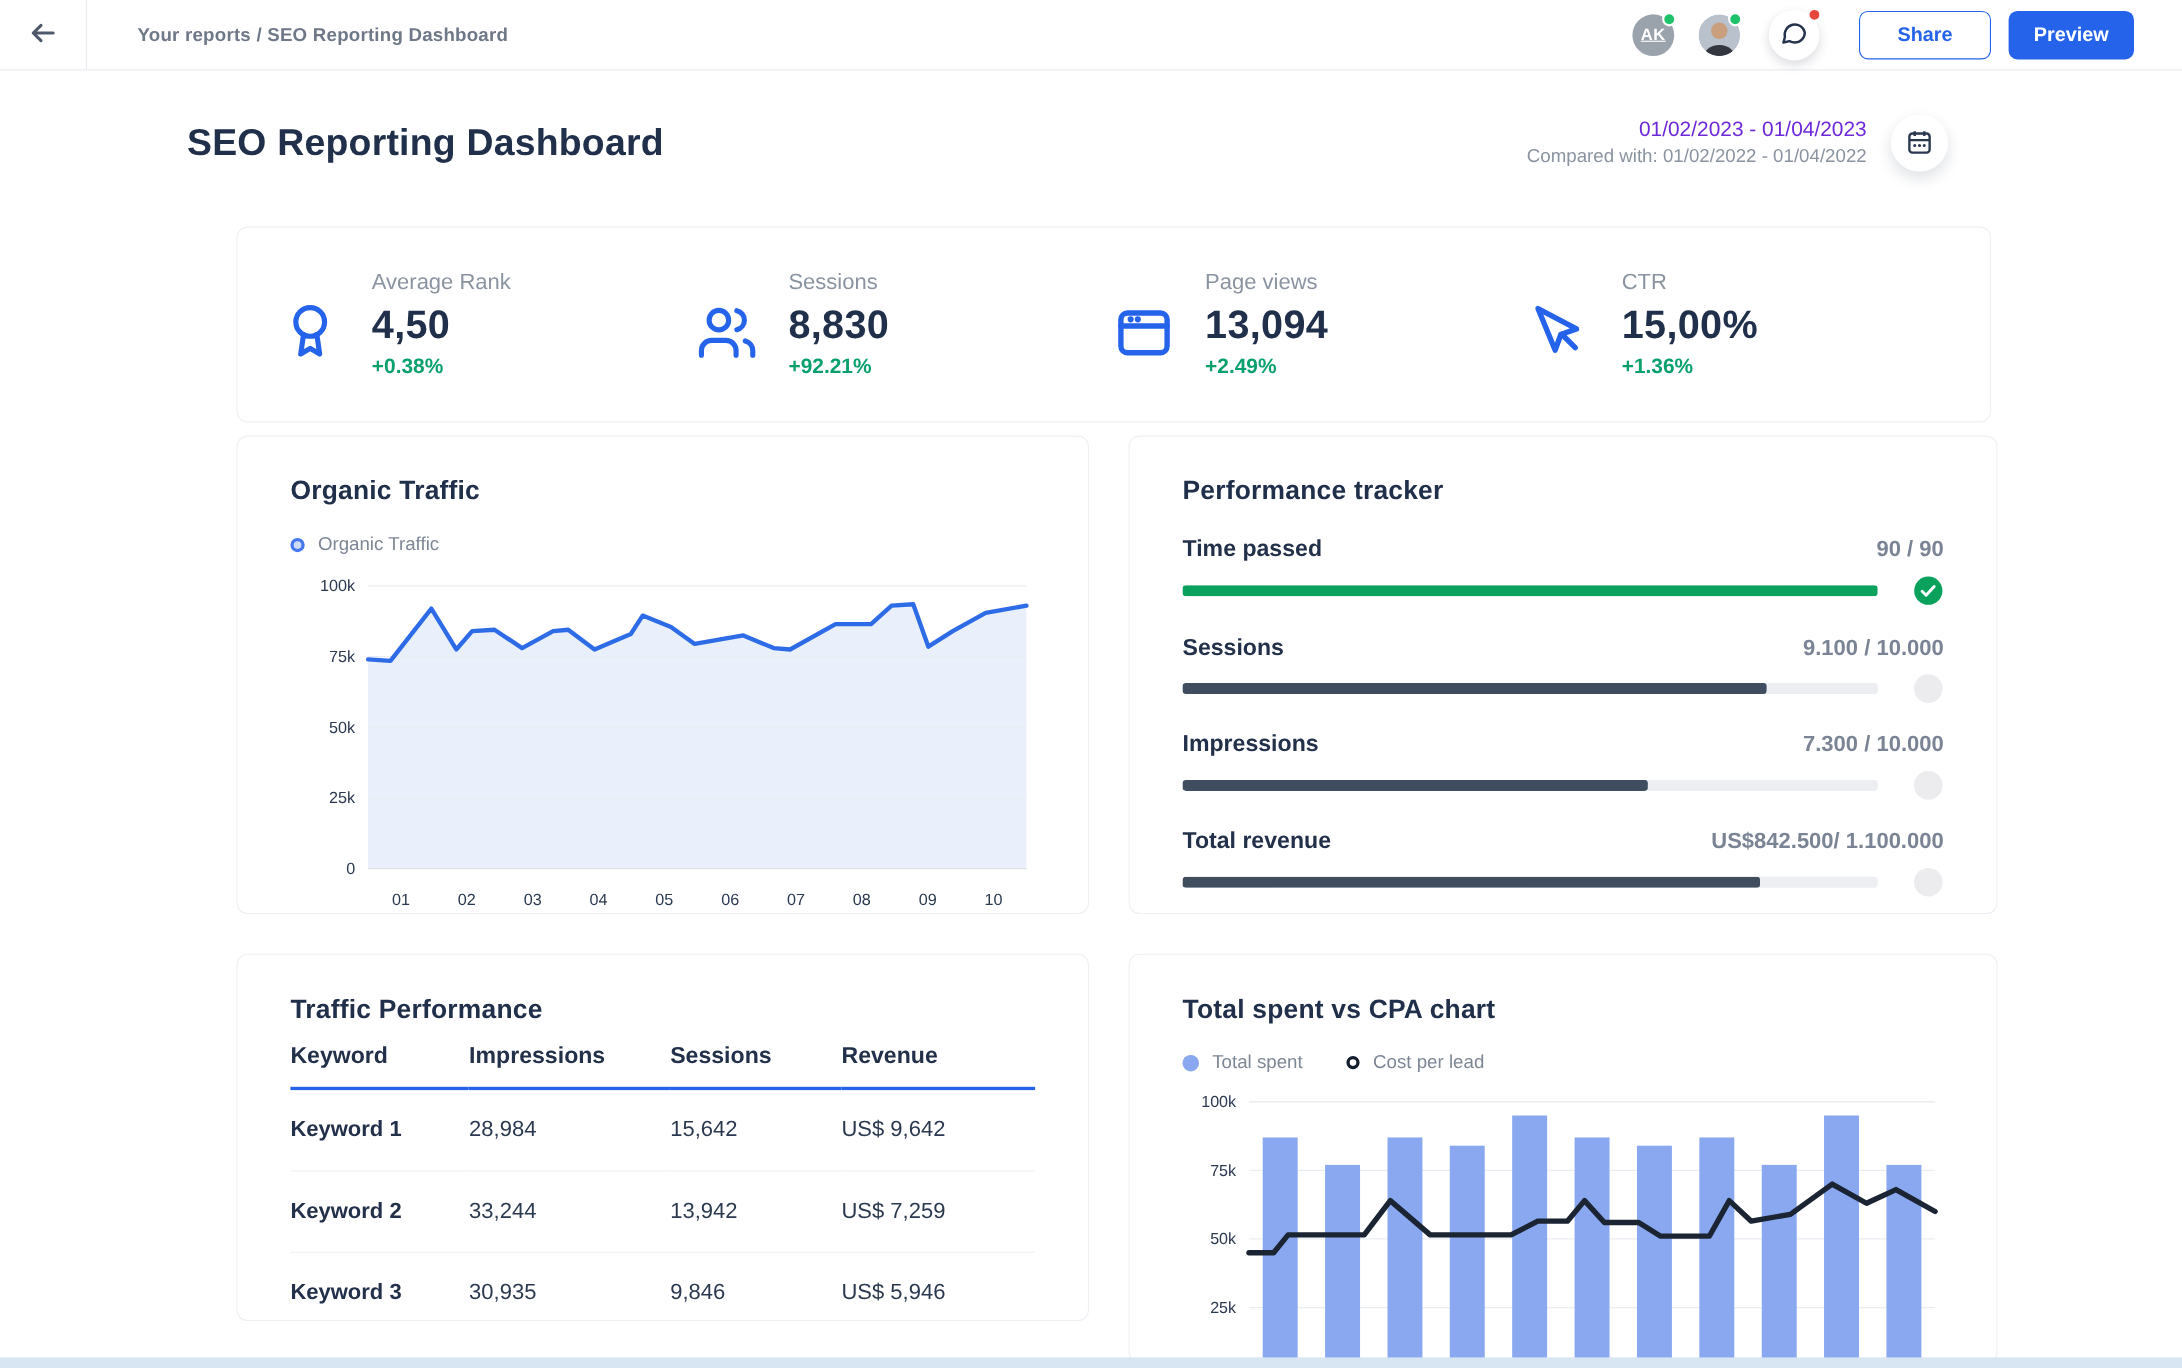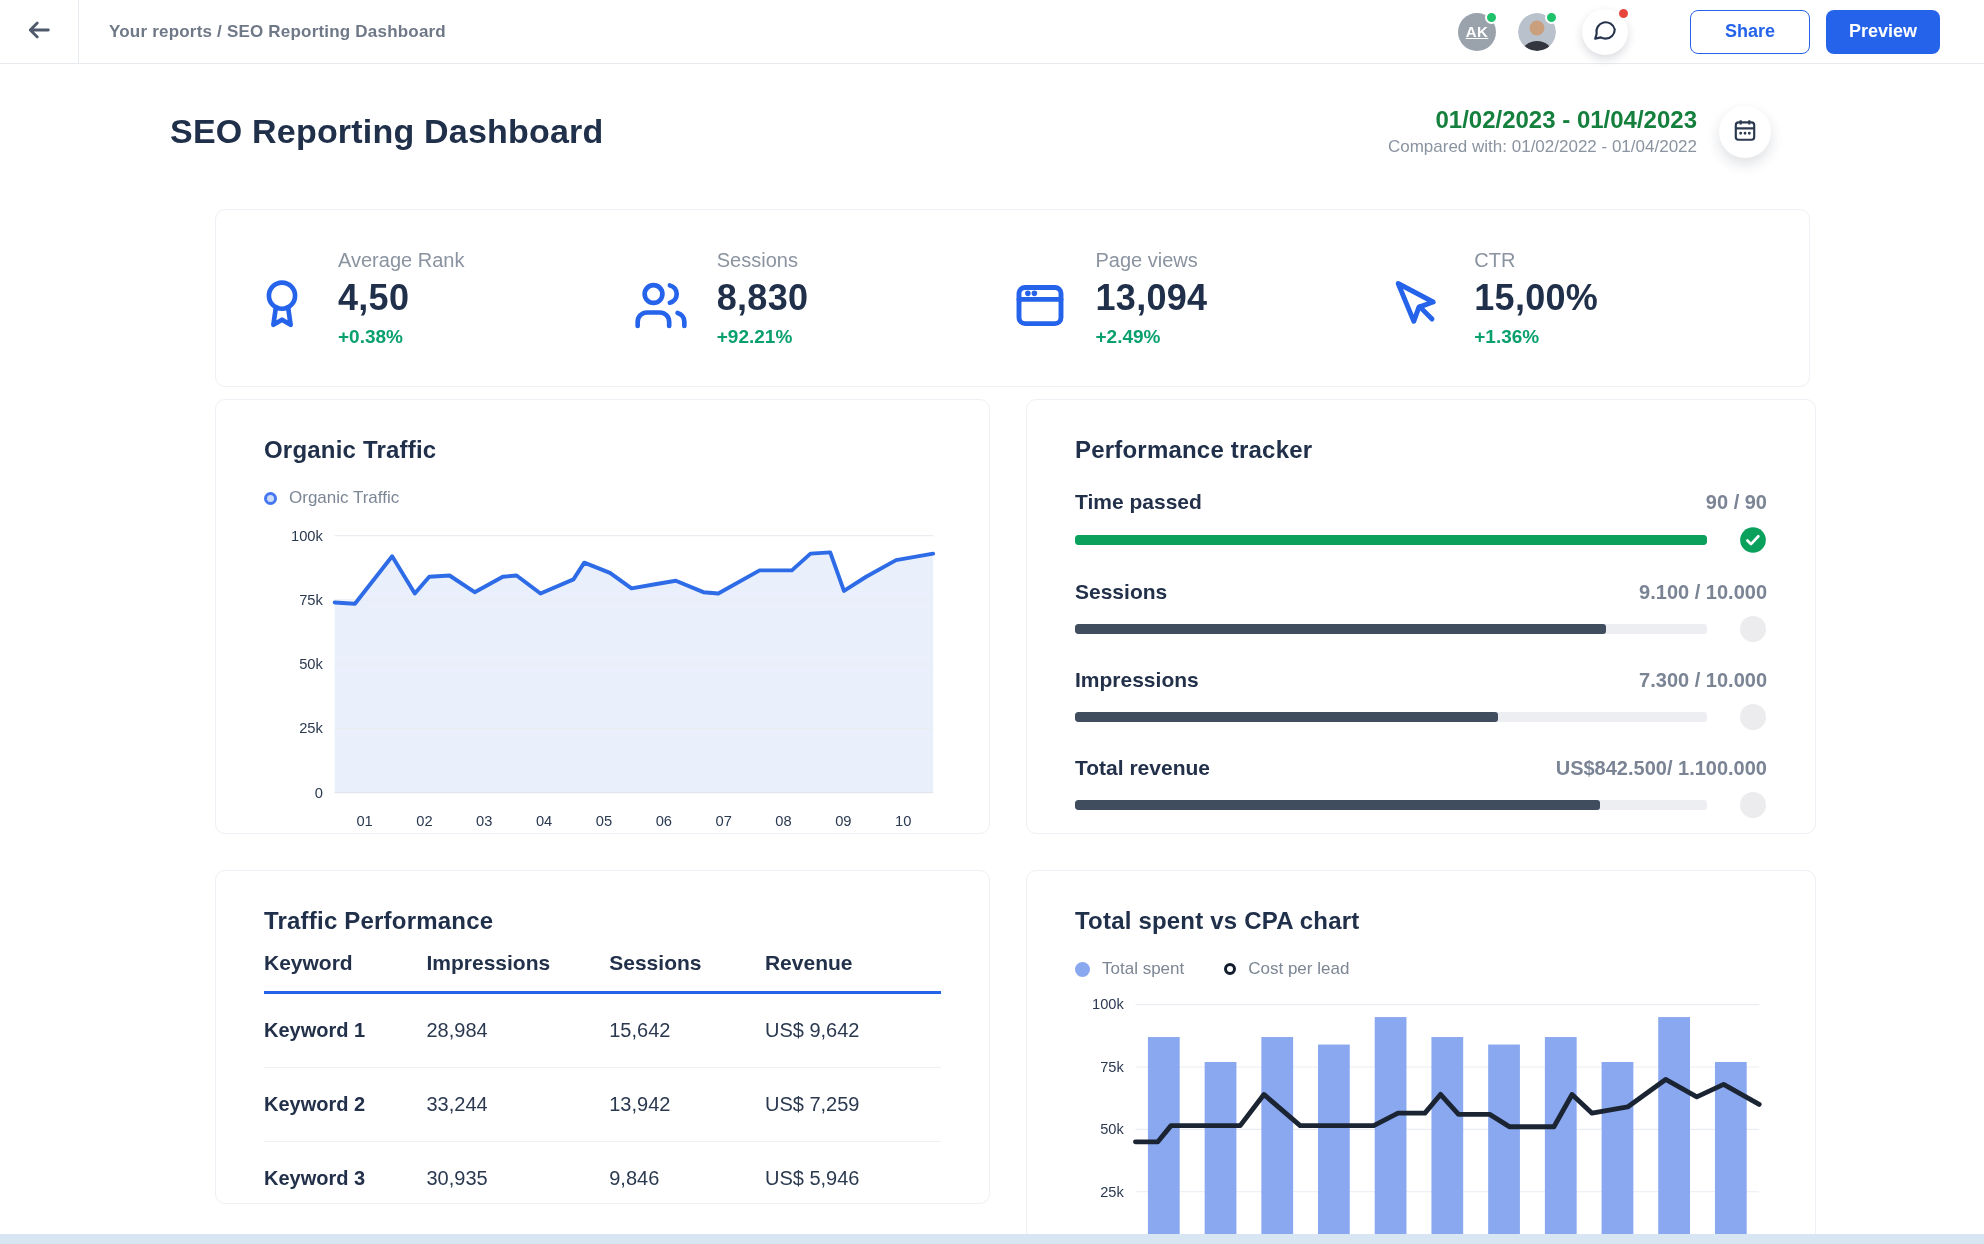--- a/index.html
+++ b/index.html
@@ -6,46 +6,46 @@
   html,body { margin:0; padding:0; }
   body {
     width:1984px; height:1244px; position:relative; overflow:hidden;
     background:#ffffff; font-family:"Liberation Sans", sans-serif; color:#22304a;
   }
   
   .topbar { height:64px; display:flex; align-items:center; border-bottom:1px solid #e7eaee; background:#fff; }
   .back-btn { width:78px; height:63px; display:flex; align-items:center; justify-content:center;
     background:none; border:none; cursor:pointer; }
   .tb-divider { width:1px; height:63px; background:#e7eaee; }
-  .breadcrumb { margin-left:30px; font-size:17px; font-weight:700; color:#6e7887; letter-spacing:.2px; }
+  .breadcrumb { margin-left:46px; font-size:17px; font-weight:700; color:#6e7887; letter-spacing:.2px; }
   .tb-right { margin-left:auto; display:flex; align-items:center; padding-right:44px; }
   .avatar { width:38px; height:38px; border-radius:50%; position:relative; display:flex; align-items:center;
     justify-content:center; cursor:pointer; margin-left:22px; flex:none;text-decoration:underline; }
   .avatar-initials { background:#9aa2ac; color:#fff; font-size:15px; font-weight:700; letter-spacing:.5px; }
   .avatar-photo { overflow:visible; }
   .avatar-photo svg.photo { border-radius:50%; overflow:hidden; }
   .status-dot { position:absolute; top:-2px; right:-2px; width:13px; height:13px; border-radius:50%;
     border:2.5px solid #fff; }
   .status-dot.green { background:#1ec26a; }
   .status-dot.red { background:#e8463c; }
   .chat-btn { width:46px; height:46px; border-radius:50%; background:#fff; border:none; position:relative;
     box-shadow:0 4px 10px rgba(22,34,56,.16); display:flex; align-items:center; justify-content:center;
     cursor:pointer; margin-left:26px; }
   .btn { height:44px; border-radius:8px; font-size:18px; font-weight:600; cursor:pointer;
     font-family:"Liberation Sans", sans-serif; }
-  .btn-ghost { margin-left:62px; width:120px; background:#fff; color:#2563eb; border:1px solid #2563eb; }
+  .btn-ghost { margin-left:36px; width:120px; background:#fff; color:#2563eb; border:1px solid #2563eb; }
   .btn-primary { margin-left:16px; width:114px; background:#2563eb; color:#fff; border:none; }
 
   
   main { padding:40px 0 0 170px; }
   .page-head { width:1601px; display:flex; justify-content:space-between; align-items:center; margin-bottom:50px; }
   h1 { margin:0; font-size:34px; font-weight:700; color:#20304a; letter-spacing:.2px; }
   .date-wrap { display:flex; align-items:center; }
   .dates { text-align:right; }
-  .date-range { font-size:24px; font-weight:700; color:#15803d; line-height:1.35; }
+  .date-range { font-size:19px; font-weight:400; color:#6d28d9; line-height:1.35; }
   .compared { font-size:17px; color:#8a93a0; line-height:1.35; }
   .cal-btn { width:52px; height:52px; border-radius:50%; border:none; background:#fff; margin-left:22px;
     box-shadow:0 6px 14px rgba(22,34,56,.14); display:flex; align-items:center; justify-content:center; cursor:pointer; }
 
   
   .card { border:1px solid #edf0f4; border-radius:10px; background:#fff; }
   .kpi-card { width:1595px; margin-left:45px; height:178px; display:flex; align-items:center; padding:0 40px 0 38px; }
   .kpi { flex:1; display:flex; align-items:center; gap:28px; }
   .kpi-icon { flex:none; margin-top:18px; }
   .kpi-label { font-size:20px; color:#8a93a0; }

